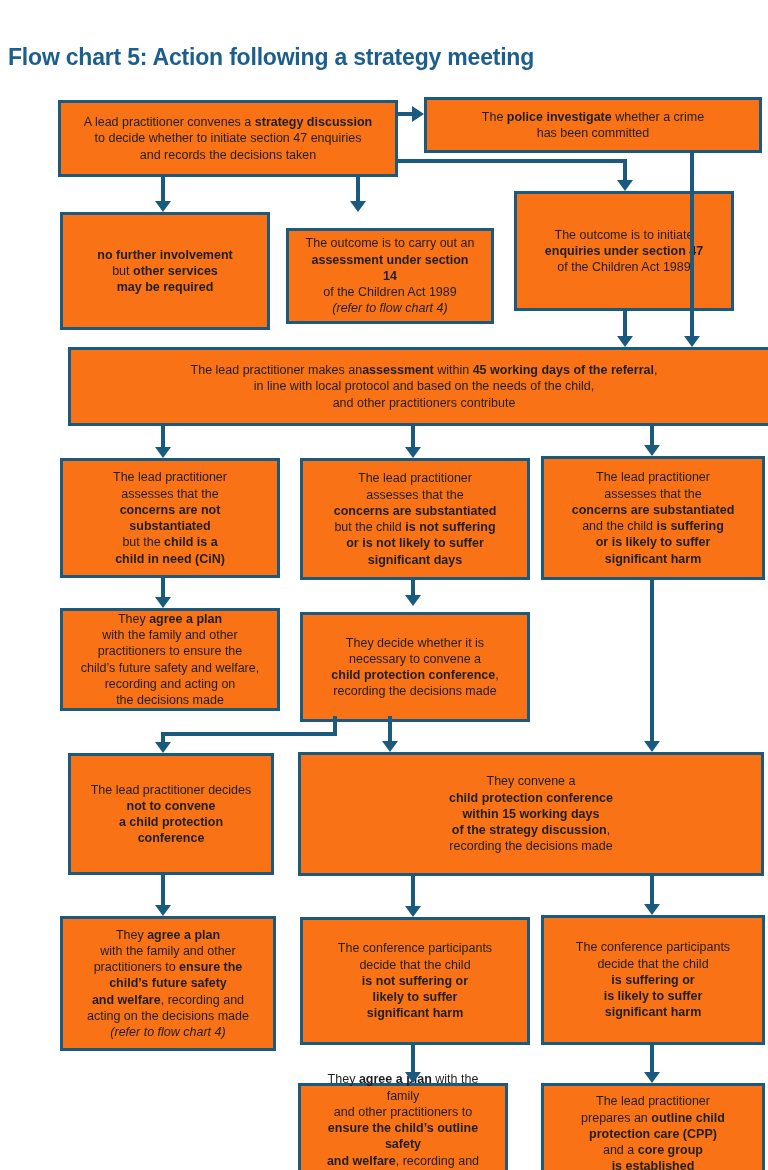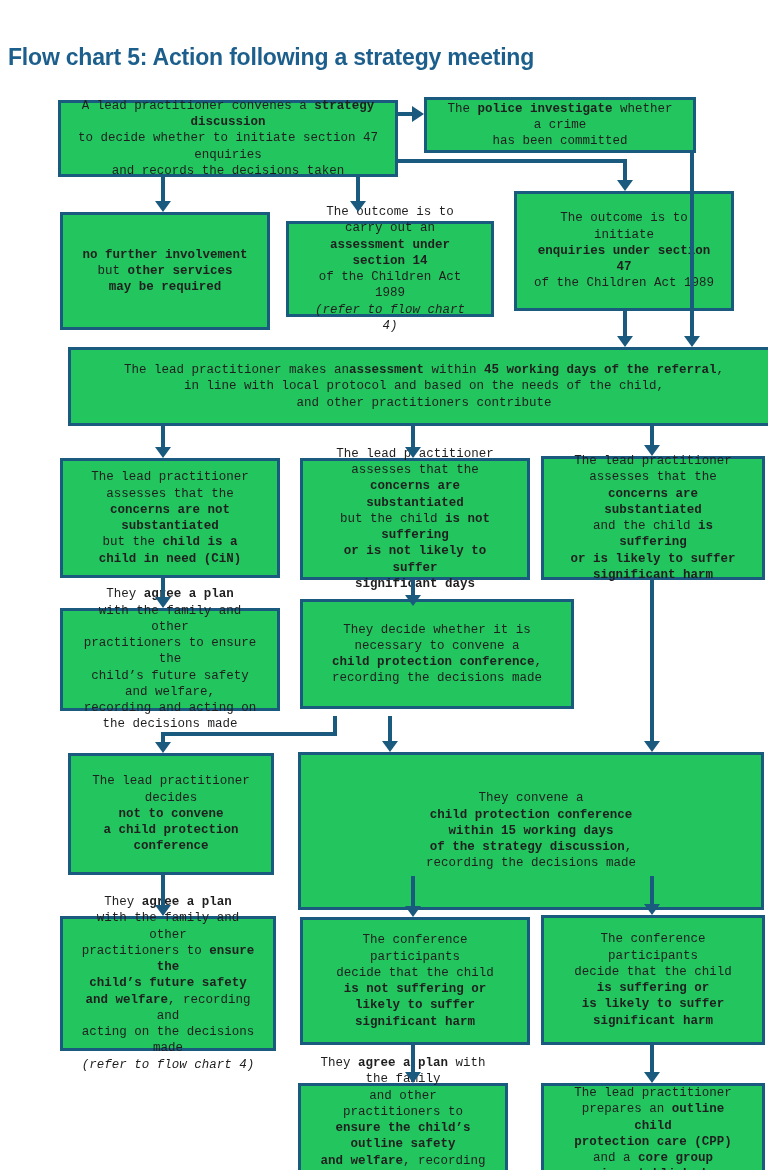--- a/index.html
+++ b/index.html
@@ -1,23 +1,23 @@
 <!DOCTYPE html>
 <html style="--line: #1a5a7e; --title: #1d5f8c;"><head>
 <meta charset="utf-8">
 <style>
   html,body{margin:0;padding:0;background:#ffffff;}
   #page{position:relative;width:768px;height:1170px;background:#ffffff;
         font-family:"Liberation Sans", sans-serif;color:#1f1f1f;overflow:hidden;margin-top:40px;}
   #title{position:absolute;left:8px;top:4px;font-size:23px;font-weight:bold;
          color:var(--title,#1d5f8c);letter-spacing:-0.2px;}
-  .box{position:absolute;border:3px solid var(--line,#1a5a7e);background:#22c55e;
+  .box{position:absolute;border:3px solid var(--line,#1a5a7e);background:#f97316;
        display:flex;align-items:center;justify-content:center;text-align:center;
        font-size:12.5px;line-height:1.3;white-space:pre-line;padding:2px 16px;
-       box-sizing:border-box;font-family:Liberation Mono, monospace;}
+       box-sizing:border-box;}
   .b{font-weight:bold;}
   .i{font-style:italic;}
   .vline{position:absolute;width:4px;background:var(--line,#1a5a7e);}
   .hline{position:absolute;height:4px;background:var(--line,#1a5a7e);}
   .arrow-down{position:absolute;width:0;height:0;
       border-left:8px solid transparent;border-right:8px solid transparent;
       border-top:11px solid var(--line,#1a5a7e);}
   .arrow-right{position:absolute;width:0;height:0;
       border-top:8px solid transparent;border-bottom:8px solid transparent;
       border-left:12px solid var(--line,#1a5a7e);}
@@ -25,27 +25,27 @@
 </head>
 <body>
 
 <div id="page" style="color: rgb(31, 31, 31);">
 
   <div id="title">Flow chart 5: Action following a strategy meeting</div>
 
   <div class="box" style="left:58px;top:60px;width:340px;height:77px"><span><span>A lead practitioner convenes a </span><span class="b">strategy discussion</span><span>
 to decide whether to initiate section 47 enquiries
 and records the decisions taken</span></span></div>
-  <div class="box" style="left:424px;top:57px;width:272px;height:56px"><span><span>The </span><span class="b">police investigate</span><span> whether a crime
+  <div class="box" style="left:424px;top:57px;width:338px;height:56px"><span><span>The </span><span class="b">police investigate</span><span> whether a crime
 has been committed</span></span></div>
 
   <div class="box" style="left:60px;top:172px;width:210px;height:118px"><span><span class="b">no further involvement</span><span>
 but </span><span class="b">other services
 may be required</span></span></div>
-  <div class="box" style="left:286px;top:181px;width:208px;height:96px"><span><span>The outcome is to carry out an
+  <div class="box" style="left:286px;top:188px;width:208px;height:96px"><span><span>The outcome is to carry out an
 </span><span class="b">assessment under section 14</span><span>
 of the Children Act 1989
 </span><span class="i">(refer to flow chart 4)</span></span></div>
   <div class="box" style="left:514px;top:151px;width:220px;height:120px"><span><span>The outcome is to initiate
 </span><span class="b">enquiries under section 47</span><span>
 of the Children Act 1989</span></span></div>
 
   <div class="box" style="left:68px;top:307px;width:712px;height:79px"><span><span>The lead practitioner makes an</span><span class="b">assessment</span><span> within </span><span class="b">45 working days of the referral</span><span>,
 in line with local protocol and based on the needs of the child,
 and other practitioners contribute</span></span></div>
@@ -68,29 +68,29 @@
 and the child </span><span class="b">is suffering
 or is likely to suffer
 significant harm</span></span></div>
 
   <div class="box" style="left:60px;top:568px;width:220px;height:103px"><span><span>They </span><span class="b">agree a plan</span><span>
 with the family and other
 practitioners to ensure the
 child’s future safety and welfare,
 recording and acting on
 the decisions made</span></span></div>
-  <div class="box" style="left:300px;top:559px;width:274px;height:110px"><span><span>They decide whether it is
+  <div class="box" style="left:300px;top:572px;width:230px;height:110px"><span><span>They decide whether it is
 necessary to convene a
 </span><span class="b">child protection conference</span><span>,
 recording the decisions made</span></span></div>
 
   <div class="box" style="left:68px;top:713px;width:206px;height:122px"><span><span>The lead practitioner decides
 </span><span class="b">not to convene
 a child protection conference</span></span></div>
-  <div class="box" style="left:298px;top:712px;width:466px;height:158px"><span><span>They convene a
+  <div class="box" style="left:298px;top:712px;width:466px;height:124px"><span><span>They convene a
 </span><span class="b">child protection conference
 within 15 working days
 of the strategy discussion</span><span>,
 recording the decisions made</span></span></div>
 
   <div class="box" style="left:60px;top:876px;width:216px;height:135px"><span><span>They </span><span class="b">agree a plan</span><span>
 with the family and other
 practitioners to </span><span class="b">ensure the
 child’s future safety
 and welfare</span><span>, recording and

